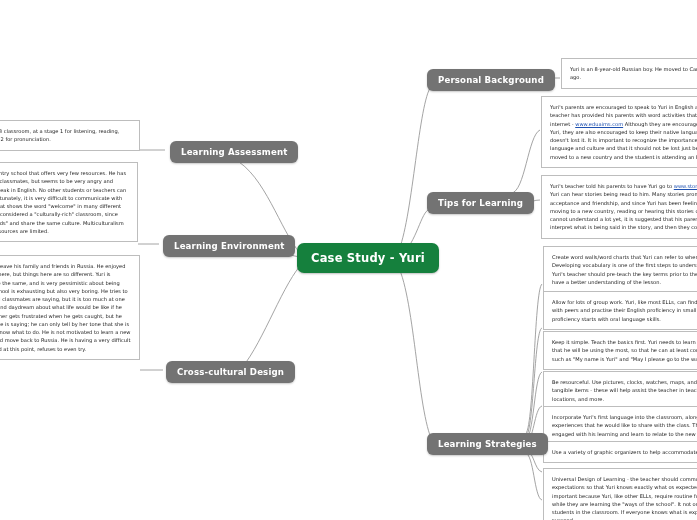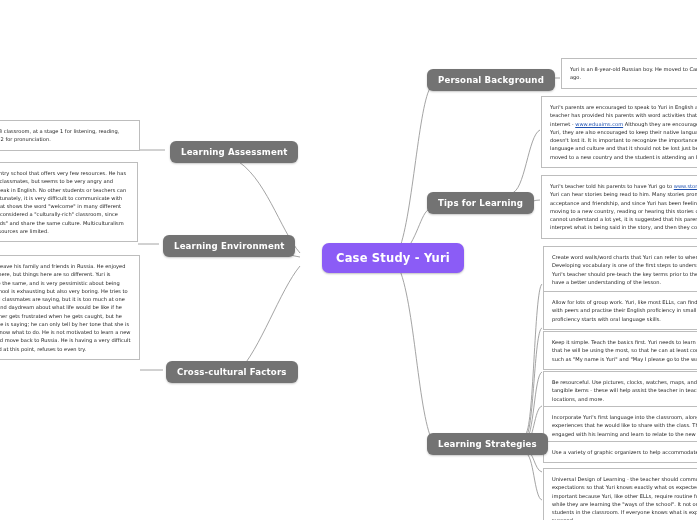--- a/index.html
+++ b/index.html
@@ -18,31 +18,30 @@
   #edges {
     position: absolute;
     left: 0; top: 0;
     width: 697px; height: 520px;
     pointer-events: none;
   }
 
   
   .root-node {
     position: absolute;
-    background: #8b5cf6;
+    background: #15803d;
     color: #ffffff;
     border-radius: 7px;
     font-size: 11.5px;
     font-weight: bold;
     letter-spacing: .2px;
     padding: 8px 14px;
     white-space: nowrap;
     box-shadow: 0 1px 2px rgba(0,0,0,.25);
     z-index: 6;
-    margin-left: 25px;
   }
 
   
   .branch-node {
     position: absolute;
     background: #737373;
     color: #ffffff;
     border-radius: 6px;
     font-size: 8.6px;
     font-weight: bold;
@@ -105,21 +104,21 @@
       <path d="M 525 453 C 534 453 534 498 542 500"></path>
     </g>
   </svg>
 
   <div class="root-node" style="left:297px; top:243px;">Case Study - Yuri</div>
 
   <div class="branch-node" style="left:170px; top:141px;">Learning Assessment</div>
 
   <div class="branch-node" style="left:163px; top:235px;">Learning Environment</div>
 
-  <div class="branch-node" style="left:166px; top:361px;">Cross-cultural Factors</div>
+  <div class="branch-node" style="left:166px; top:361px;">Cross-cultural Design</div>
 
   <div class="branch-node" style="left:427px; top:69px;">Personal Background</div>
 
   <div class="branch-node" style="left:427px; top:192px;">Tips for Learning</div>
 
   <div class="branch-node" style="left:427px; top:433px;">Learning Strategies</div>
 
   <div class="leaf left" style="left:-92px; top:120px; width:232px;">Yuri has been placed in a grade 3 classroom, at a stage 1 for listening, reading, writing and speaking, and stage 2 for pronunciation.</div>
 
   <div class="leaf left" style="left:-94px; top:162px; width:232px;">Yuri is now attending a small country school that offers very few resources. He has become friends with a few of his classmates, but seems to be very angry and frustrated when he is asked to speak in English. No other students or teachers can speak to him in Russian, so unfortunately, it is very difficult to communicate with him. The classroom has a map that shows the word "welcome" in many different languages, but by no means is it considered a "culturally-rich" classroom, since most of the students are "farm kids" and share the same culture. Multiculturalism is not a priority in this school. Resources are limited.</div>

